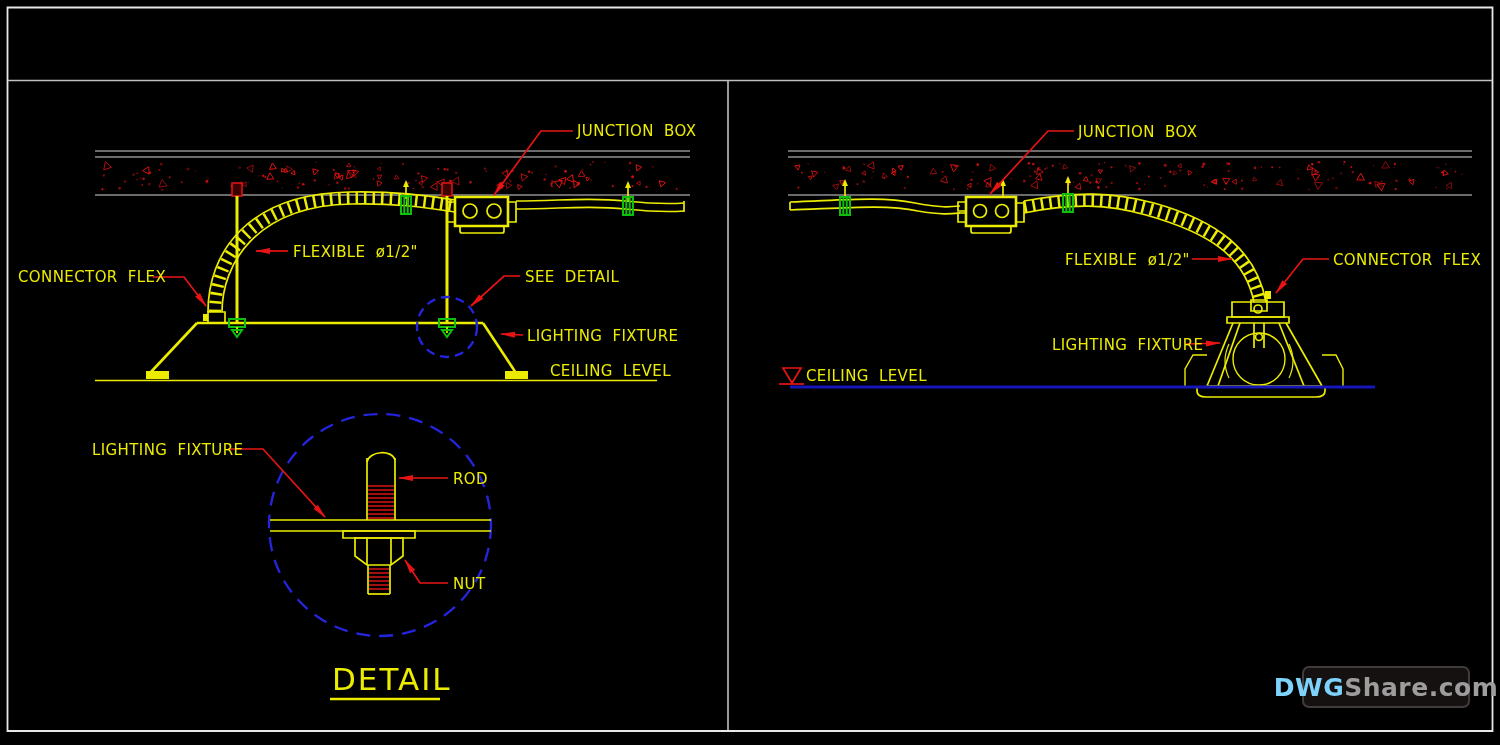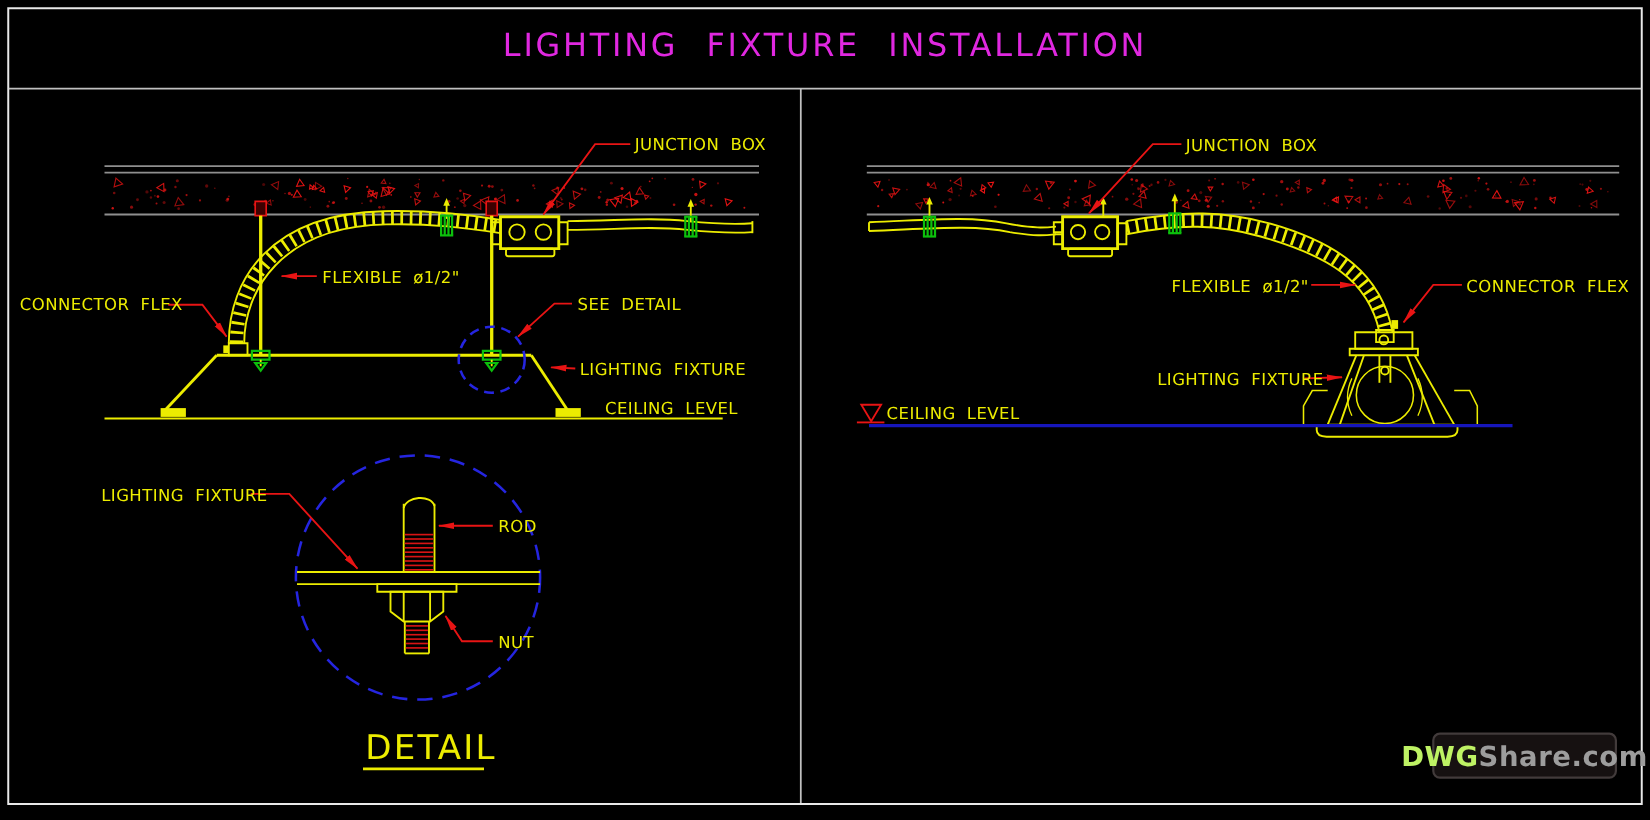--- a/index.html
+++ b/index.html
@@ -22,28 +22,27 @@
   .thr{stroke:var(--thread_red,#d81414);stroke-width:1.5;}
   .ribs{stroke:var(--yellow,#ecec00);fill:none;stroke-width:12;stroke-dasharray:2.5 6;}
   .leader{stroke:var(--red,#e81414);fill:none;stroke-width:1.7;marker-end:url(#arrowhead);}
   .lbl{fill:var(--yellow,#ecec00);font-size:15px;letter-spacing:.4px;word-spacing:5px;}
   .detail-title{fill:var(--yellow,#ecec00);font-size:31px;letter-spacing:2px;}
   .anchor{fill:#3c0000;stroke:var(--red,#e81414);stroke-width:1.5;}
   .watermark{position:absolute;left:1302px;top:666px;width:164px;height:38px;
         background:#161111;border:2px solid #423b3b;border-radius:7px;
         display:flex;align-items:center;justify-content:center;
         font-size:25px;font-weight:600;letter-spacing:.5px;}
-  .wm-prefix{color:#bef264;} .wm-suffix{color:#9d9d9d;text-align:center;}
+  .wm-prefix{color:#7dd3fc;} .wm-suffix{color:#9d9d9d;text-align:center;}
 </style>
 </head>
 <body>
 
 <div class="page">
 
-  <div class="sheet-title">LIGHTING  FIXTURE  INSTALLATION</div>
 
   <svg width="1500" height="745" viewBox="0 0 1500 745">
     <defs>
       <marker id="arrowhead" markerUnits="userSpaceOnUse" markerWidth="15" markerHeight="8" viewBox="0 0 15 8" refX="14" refY="4" orient="auto">
         <polygon points="0,1 15,4 0,7" fill="#e81414"></polygon>
       </marker>
     </defs>
 
     <g>
       <rect class="frame" x="7.5" y="7.5" width="1485" height="723.5"></rect>

